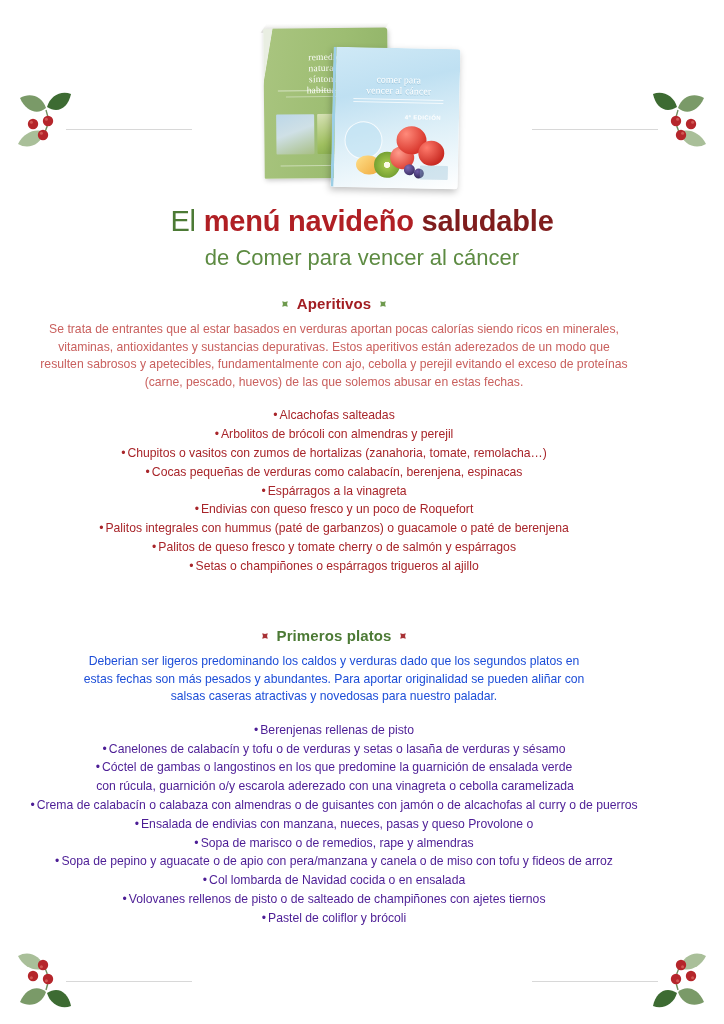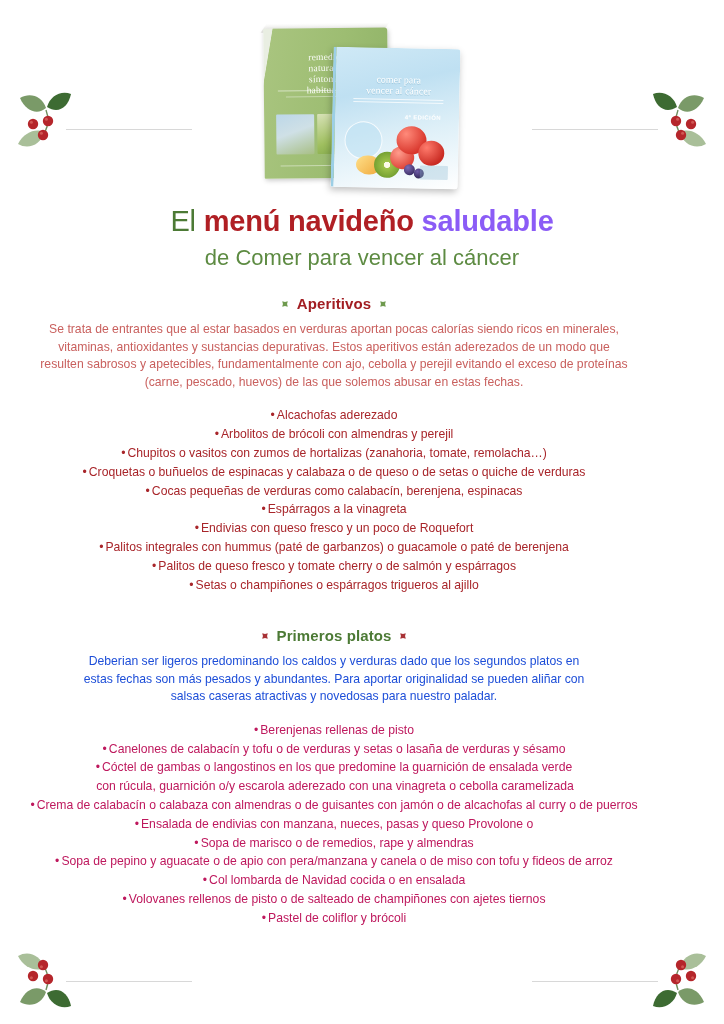--- a/index.html
+++ b/index.html
@@ -213,21 +213,21 @@
     text-align: center;
   }
   .title-main {
     font-size: 29px;
     line-height: 34px;
     letter-spacing: -.2px;
     white-space: nowrap;
   }
   .t-green { color: #4c7a35; font-weight: normal; }
   .t-red   { color: #b01f24; font-weight: bold; }
-  .t-green-b { color: #8b5cf6; font-weight: bold; }
+  .t-green-b { color: #7f1d1d; font-weight: bold; }
   .title-sub {
     margin-top: 7px;
     font-size: 22px;
     line-height: 26px;
     color: #5d8b42;
     font-weight: normal;
   }
 
   
   .section { position: absolute; left: 0; width: 668px; text-align: center; }
@@ -276,21 +276,21 @@
   .intro-green { color: #1d4ed8; width: 520px; }
 
   .sec-list {
     margin: 15px auto 0 auto;
     width: 660px;
     font-size: 12.2px;
     line-height: 18.8px;
   }
   .sec-list div { white-space: nowrap; }
   .list-red   { color: #a8252a; }
-  .list-green { color: #be185d; }
+  .list-green { color: #4c1d95; }
   .bullet { display: inline-block; margin-right: 2px; }
 </style>
 </head>
 <body>
 
 <div class="page">
 
   <div class="holly holly-tl">
     <svg viewBox="0 0 62 78" xmlns="http://www.w3.org/2000/svg">
       <path d="M4 10 C14 4, 26 8, 30 20 C22 27, 10 24, 4 10 Z" fill="#7a9a68"></path>
@@ -399,24 +399,23 @@
     <div class="title-main"><span class="t-green">El </span><span class="t-red">menú navideño</span><span class="t-green-b"> saludable</span></div>
     <div class="title-sub">de Comer para vencer al cáncer</div>
   </div>
 
   <div class="section sec-aperitivos">
     <div class="sec-head head-red">
       <span class="orn orn-green"></span><span>Aperitivos</span><span class="orn orn-green"></span>
     </div>
     <p class="sec-intro intro-red">Se trata de entrantes que al estar basados en verduras aportan pocas calorías siendo ricos en minerales, vitaminas, antioxidantes y sustancias depurativas. Estos aperitivos están aderezados de un modo que resulten sabrosos y apetecibles, fundamentalmente con ajo, cebolla y perejil evitando el exceso de proteínas (carne, pescado, huevos) de las que solemos abusar en estas fechas.</p>
     <div class="sec-list list-red">
-      <div><span class="bullet">•</span><span>Alcachofas aderezado</span></div>
+      <div><span class="bullet">•</span><span>Alcachofas salteadas</span></div>
       <div><span class="bullet">•</span><span>Arbolitos de brócoli con almendras y perejil</span></div>
       <div><span class="bullet">•</span><span>Chupitos o vasitos con zumos de hortalizas (zanahoria, tomate, remolacha…)</span></div>
-      <div><span class="bullet">•</span><span>Croquetas o buñuelos de espinacas y calabaza o de queso o de setas o quiche de verduras</span></div>
       <div><span class="bullet">•</span><span>Cocas pequeñas de verduras como calabacín, berenjena, espinacas</span></div>
       <div><span class="bullet">•</span><span>Espárragos a la vinagreta</span></div>
       <div><span class="bullet">•</span><span>Endivias con queso fresco y un poco de Roquefort</span></div>
       <div><span class="bullet">•</span><span>Palitos integrales con hummus (paté de garbanzos) o guacamole o paté de berenjena</span></div>
       <div><span class="bullet">•</span><span>Palitos de queso fresco y tomate cherry o de salmón y espárragos</span></div>
       <div><span class="bullet">•</span><span>Setas o champiñones o espárragos trigueros al ajillo</span></div>
     </div>
   </div>
 
   <div class="section sec-primeros">

